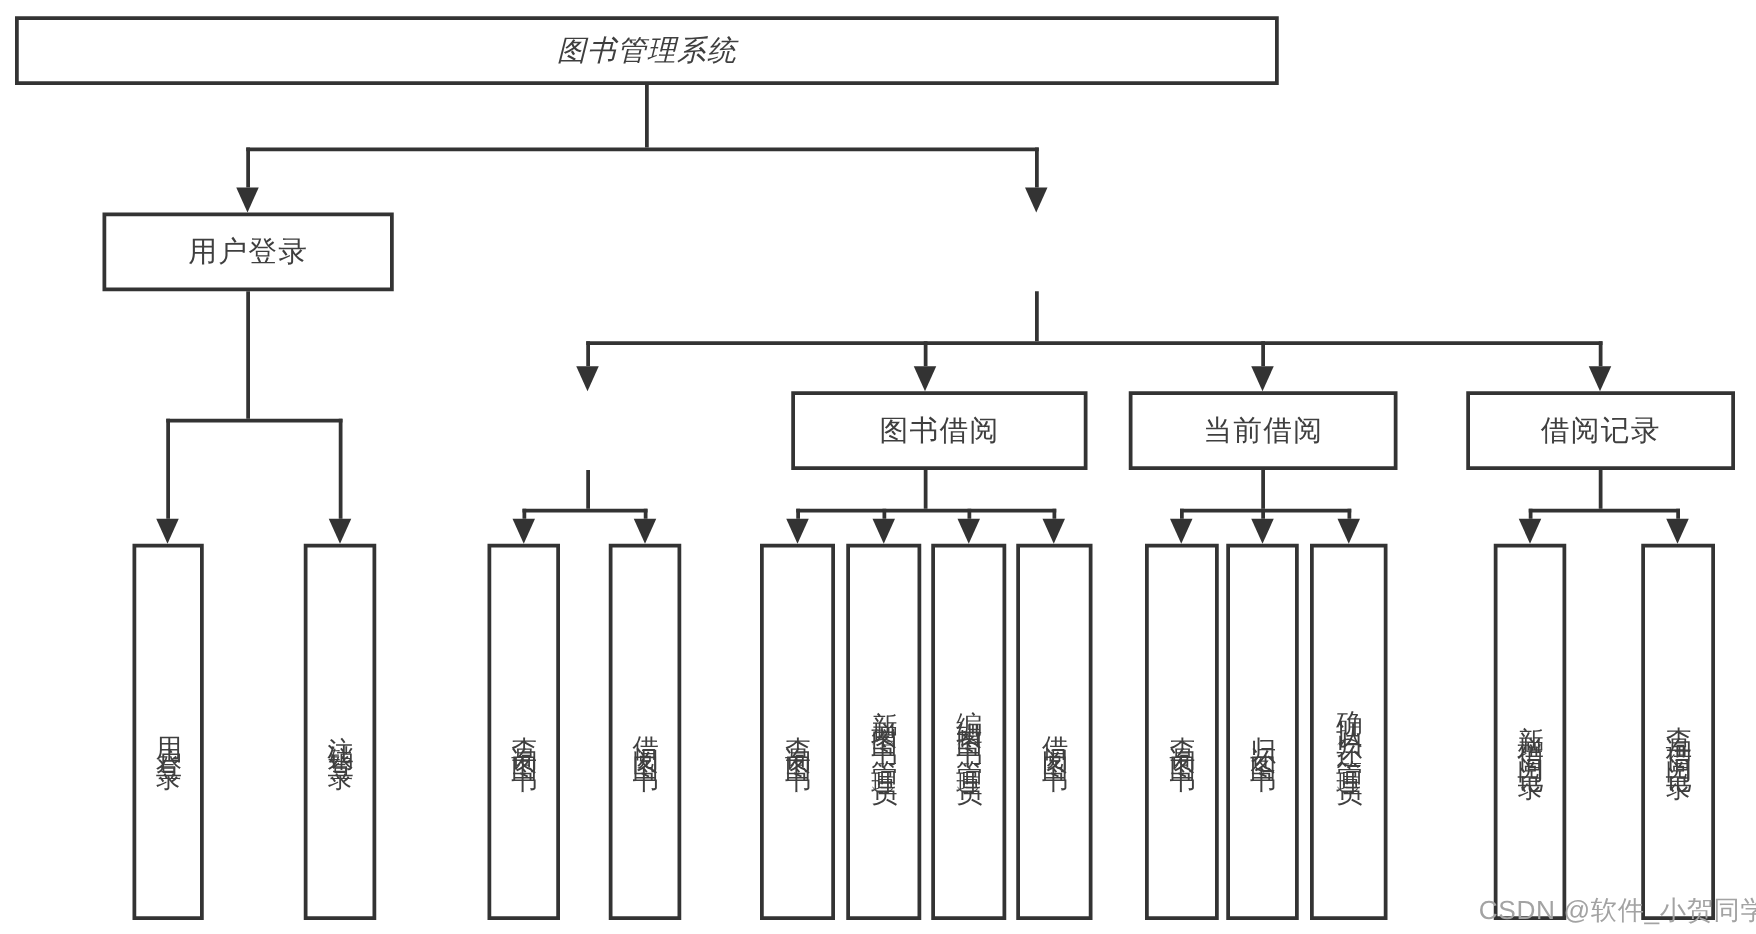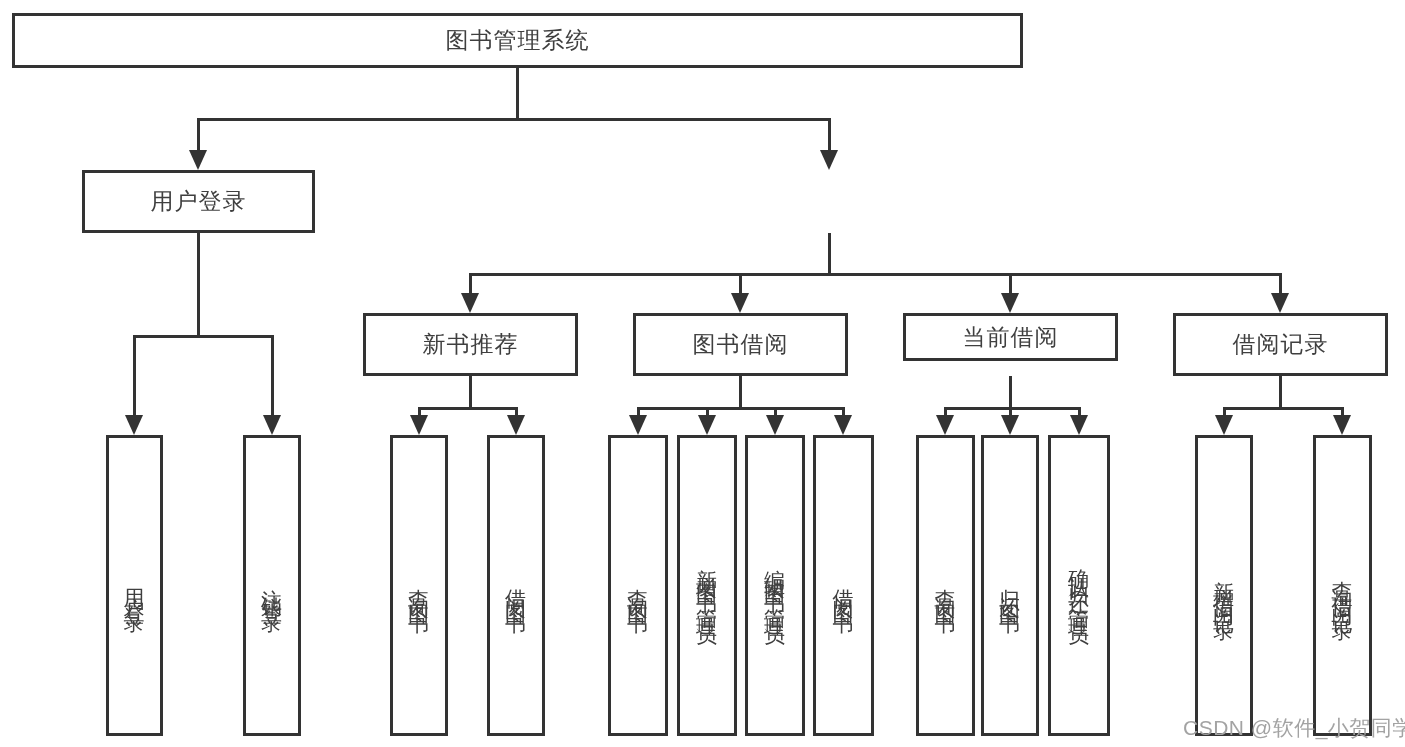--- a/index.html
+++ b/index.html
@@ -15,26 +15,26 @@
   .vbox{
     writing-mode:vertical-rl;font-size:21px;letter-spacing:8px;line-height:1;
     padding-top:4px;
   }
   .vl{position:absolute;width:3px;background:#333;}
   .hl{position:absolute;height:3px;background:#333;}
   .ah{position:absolute;width:0;height:0;
       border-left:9px solid transparent;border-right:9px solid transparent;
       border-top:20px solid #333;}
   
-  #root  {left:12px;  top:13px;  width:1011px;height:55px;}
+  #root  {left:12px;  top:13px;  width:1011px;height:55px;font-style:italic;}
   #nuser {left:82px;  top:170px; width:233px; height:63px;}
   #nmgmt {left:712px; top:170px; width:235px; height:63px;}
   #g0    {left:363px; top:313px; width:215px; height:63px;}
-  #g1    {left:633px; top:313px; width:215px; height:63px;}
-  #g2    {left:903px; top:313px; width:215px; height:48px;}
+  #g1    {left:633px; top:313px; width:237px; height:63px;}
+  #g2    {left:903px; top:313px; width:215px; height:63px;}
   #g3    {left:1173px;top:313px; width:215px; height:63px;}
   .leaf  {top:435px;height:301px;}
   #u0  {left:106px; width:57px;}
   #u1  {left:243px; width:58px;}
   #g0c0{left:390px; width:58px;}
   #g0c1{left:487px; width:58px;}
   #g1c0{left:608px; width:60px;}
   #g1c1{left:677px; width:60px;}
   #g1c2{left:745px; width:60px;}
   #g1c3{left:813px; width:61px;}
@@ -87,21 +87,20 @@
 </style>
 </head>
 <body>
 
 <div id="canvas">
 
   <div class="box hbox" id="root">图书管理系统</div>
 
   <div class="box hbox" id="nuser">用户登录</div>
 
-  <div class="box hbox" id="g0">新书推荐</div>
   <div class="box hbox" id="g1">图书借阅</div>
   <div class="box hbox" id="g2">当前借阅</div>
   <div class="box hbox" id="g3">借阅记录</div>
 
   <div class="box vbox leaf" id="u0">用户登录</div>
   <div class="box vbox leaf" id="u1">注销登录</div>
 
   <div class="box vbox leaf" id="g0c0">查询图书</div>
   <div class="box vbox leaf" id="g0c1">借阅图书</div>
 

